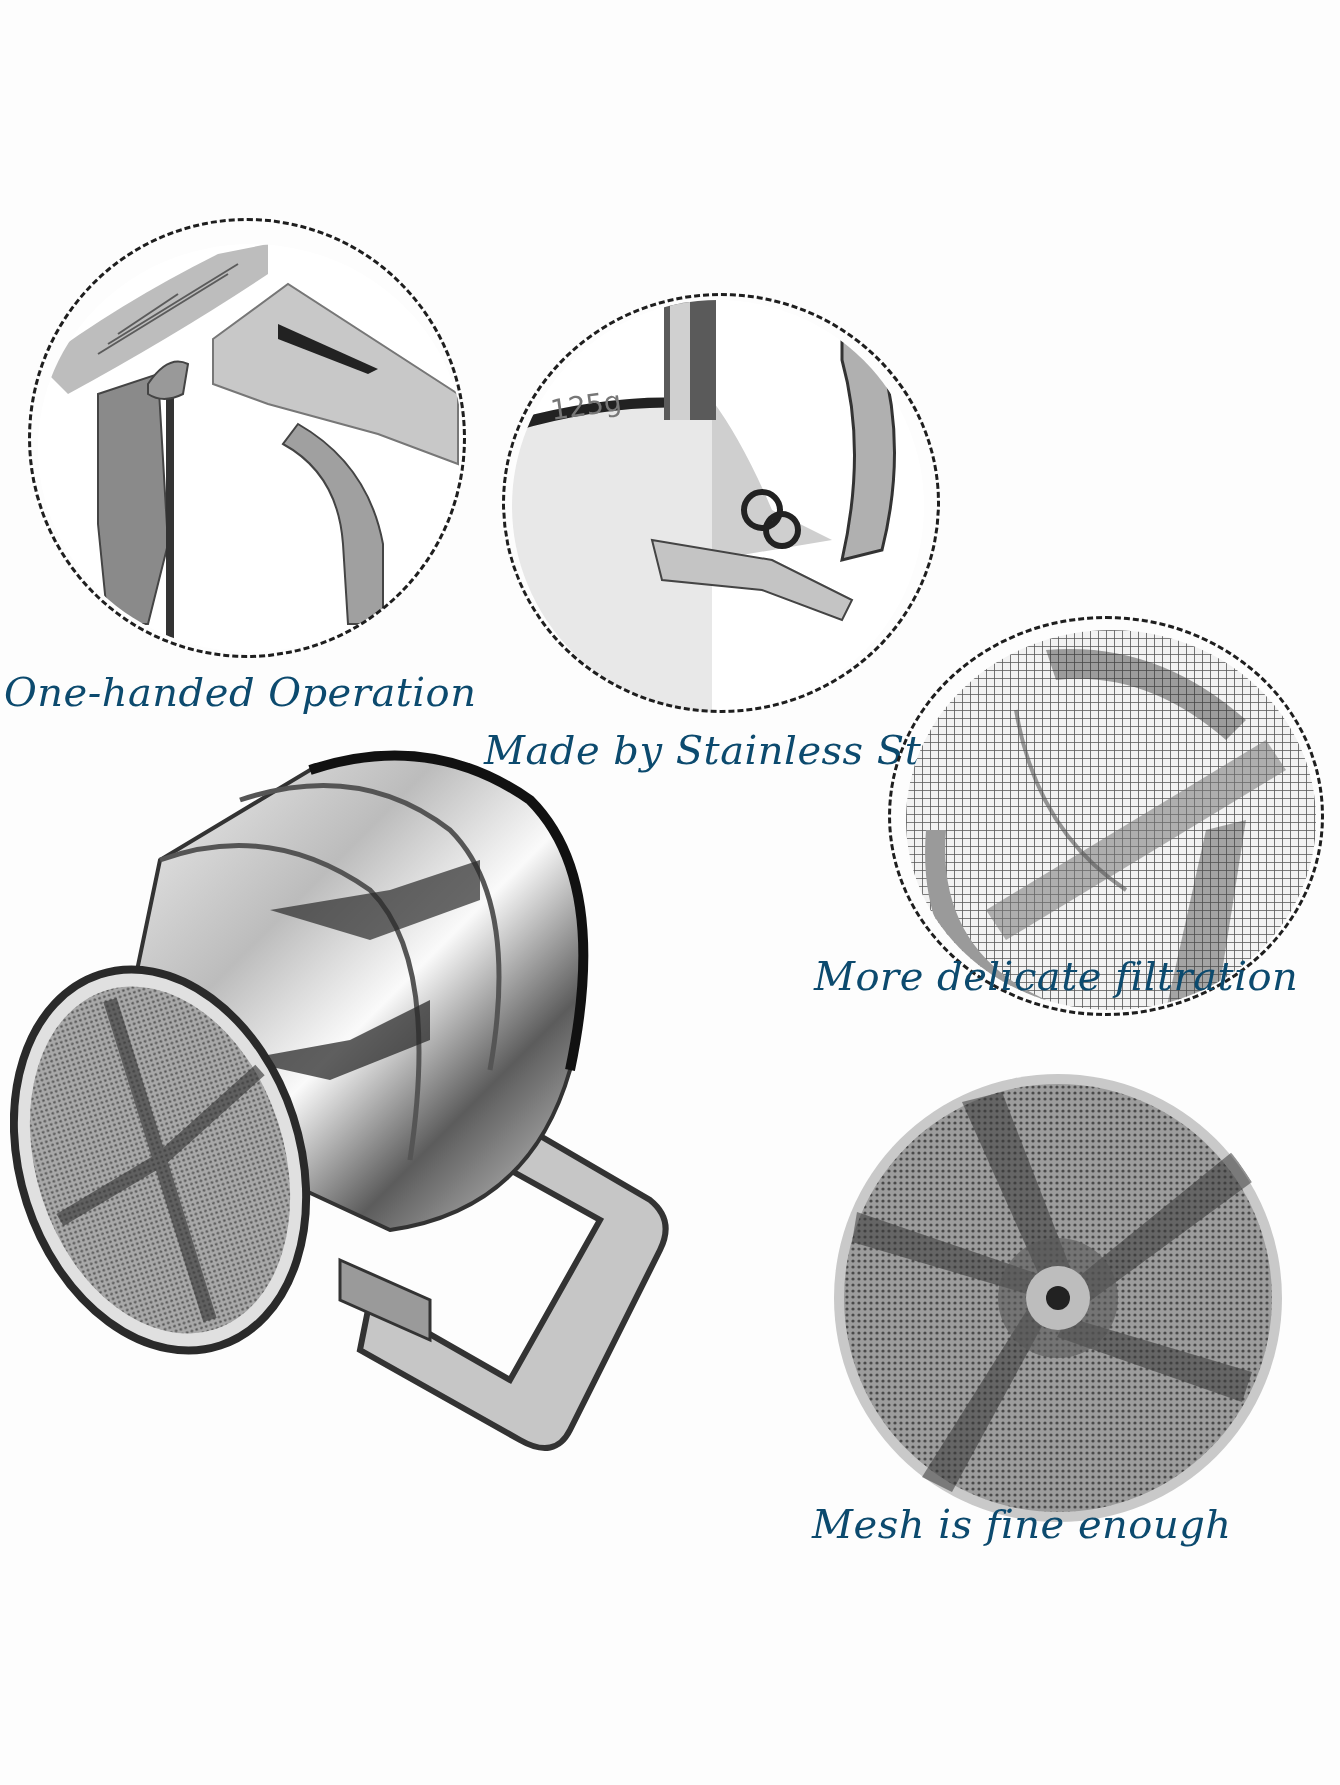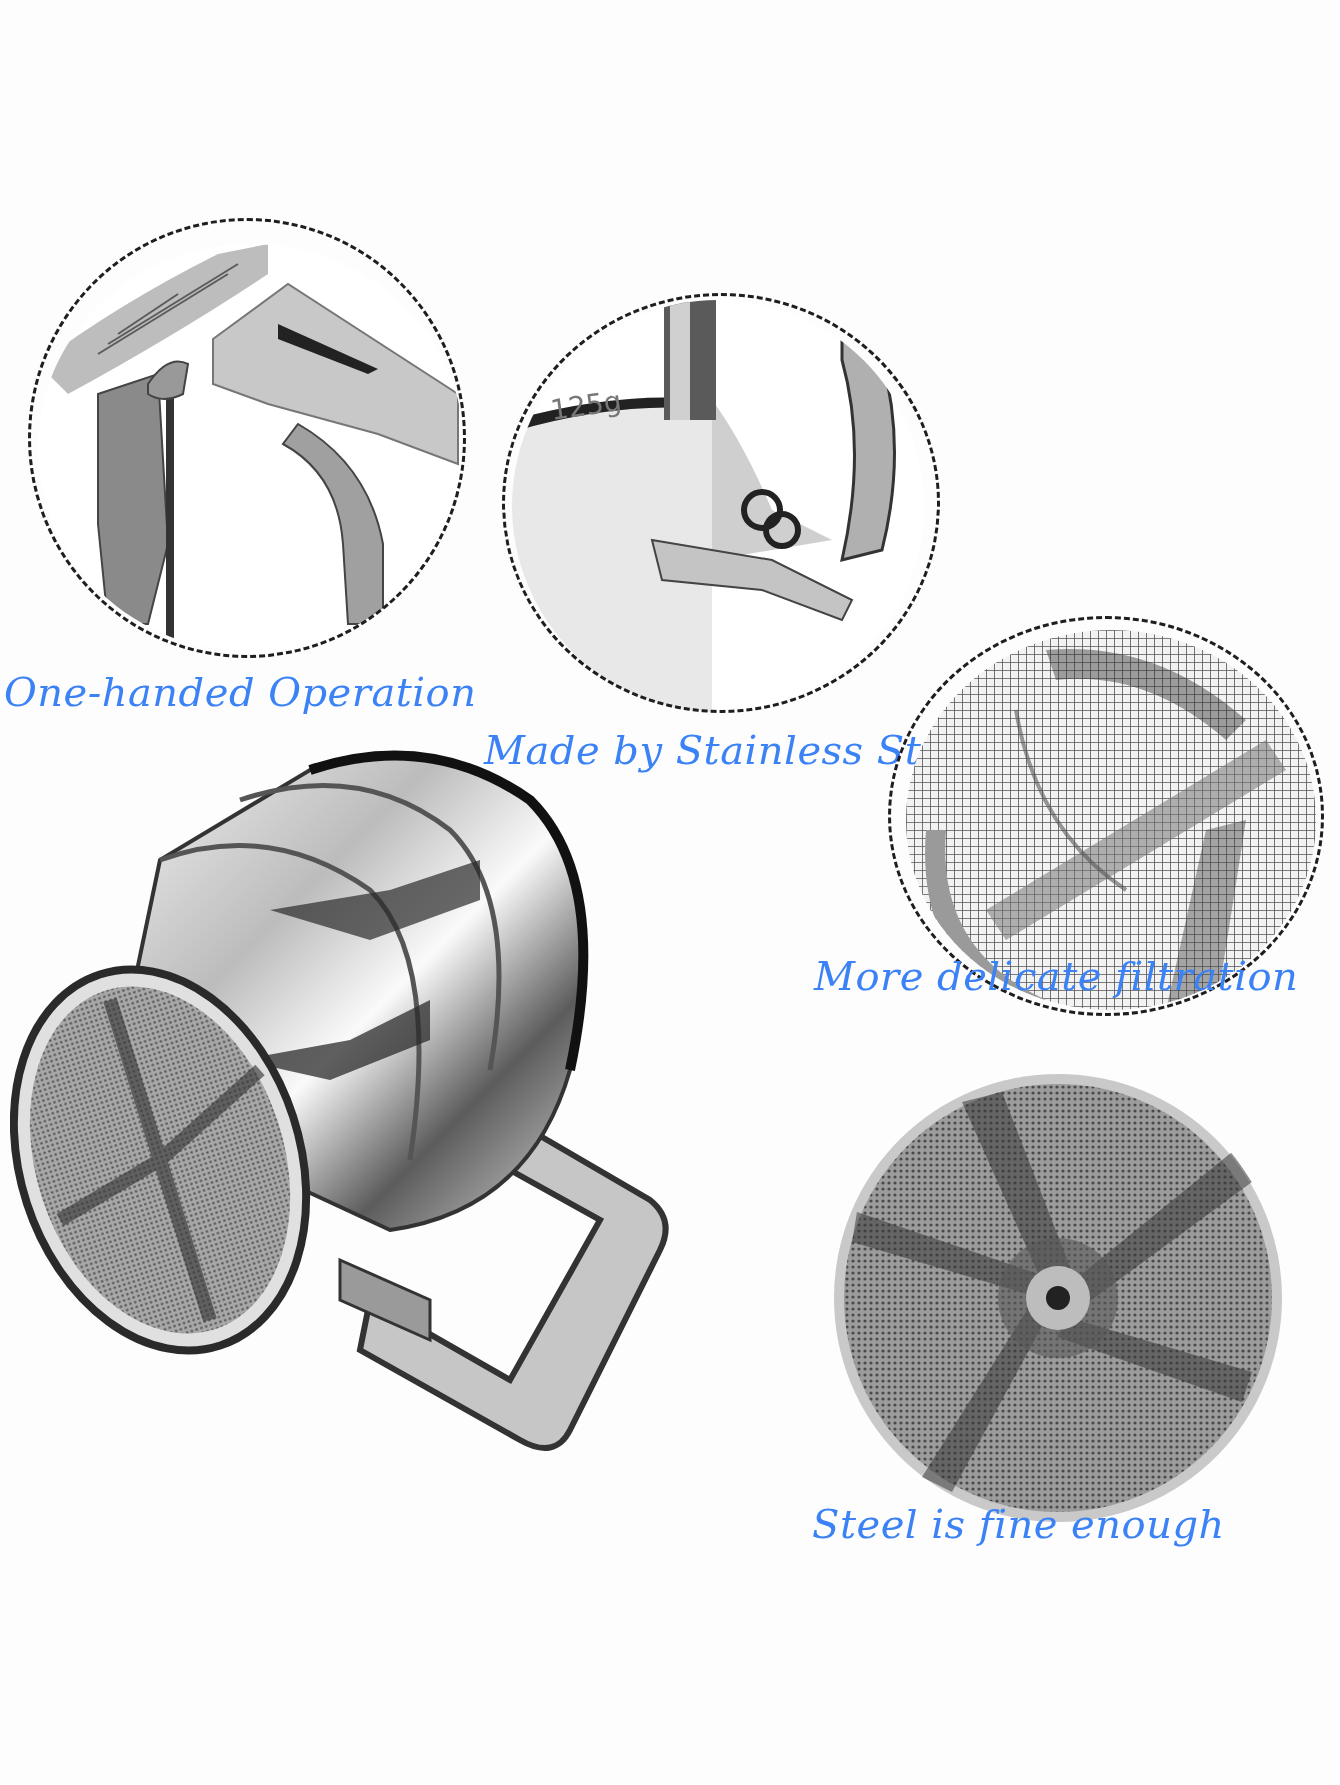--- a/index.html
+++ b/index.html
@@ -1,20 +1,20 @@
 <!DOCTYPE html>
 <html><head>
 <meta charset="utf-8">
 <style>
   html, body { margin:0; padding:0; background:#ffffff; }
   body { width:1340px; height:1785px; position:relative; overflow:hidden; font-family:"DejaVu Serif", serif; }
   .canvas { position:absolute; left:0; top:0; width:1340px; height:1785px; background:#fdfdfd; }
   .caption {
     position:absolute; font-family:"DejaVu Serif", serif; font-style:italic;
-    color:#3b82f6; font-size:40px; letter-spacing:0.5px; white-space:nowrap; line-height:1;
+    color:#0c4a6e; font-size:40px; letter-spacing:0.5px; white-space:nowrap; line-height:1;
   }
   .dash-ring { position:absolute; border:3px dashed #1e1e1e; border-radius:50%; box-sizing:border-box; }
   .photo { position:absolute; border-radius:50%; overflow:hidden; }
   svg { display:block; }
 </style>
 </head>
 <body>
 
 <div class="canvas">
 
@@ -90,21 +90,21 @@
         <path d="M240 210 L400 80 L420 110 L250 235 Z"></path>
         <path d="M235 245 L420 300 L410 330 L225 265 Z"></path>
         <path d="M215 245 L120 420 L90 405 L200 230 Z"></path>
         <path d="M205 225 L20 170 L25 140 L215 205 Z"></path>
       </g>
       <circle cx="226" cy="226" r="60" fill="#5a5a5a" opacity="0.6"></circle>
       <circle cx="226" cy="226" r="32" fill="#bdbdbd"></circle>
       <circle cx="226" cy="226" r="12" fill="#222"></circle>
     </svg>
   </div>
-  <div class="caption" style="left:812px; top:1504px;">Steel is fine enough</div>
+  <div class="caption" style="left:812px; top:1504px;">Mesh is fine enough</div>
 
   <div style="position:absolute; left:10px; top:740px; width:760px; height:770px;">
     <svg width="760" height="770" viewBox="0 0 760 770">
       <defs>
         <linearGradient id="steel" x1="0" y1="0" x2="1" y2="1">
           <stop offset="0" stop-color="#f4f4f4"></stop>
           <stop offset="0.35" stop-color="#bcbcbc"></stop>
           <stop offset="0.55" stop-color="#fafafa"></stop>
           <stop offset="0.75" stop-color="#5c5c5c"></stop>
           <stop offset="1" stop-color="#d8d8d8"></stop>

